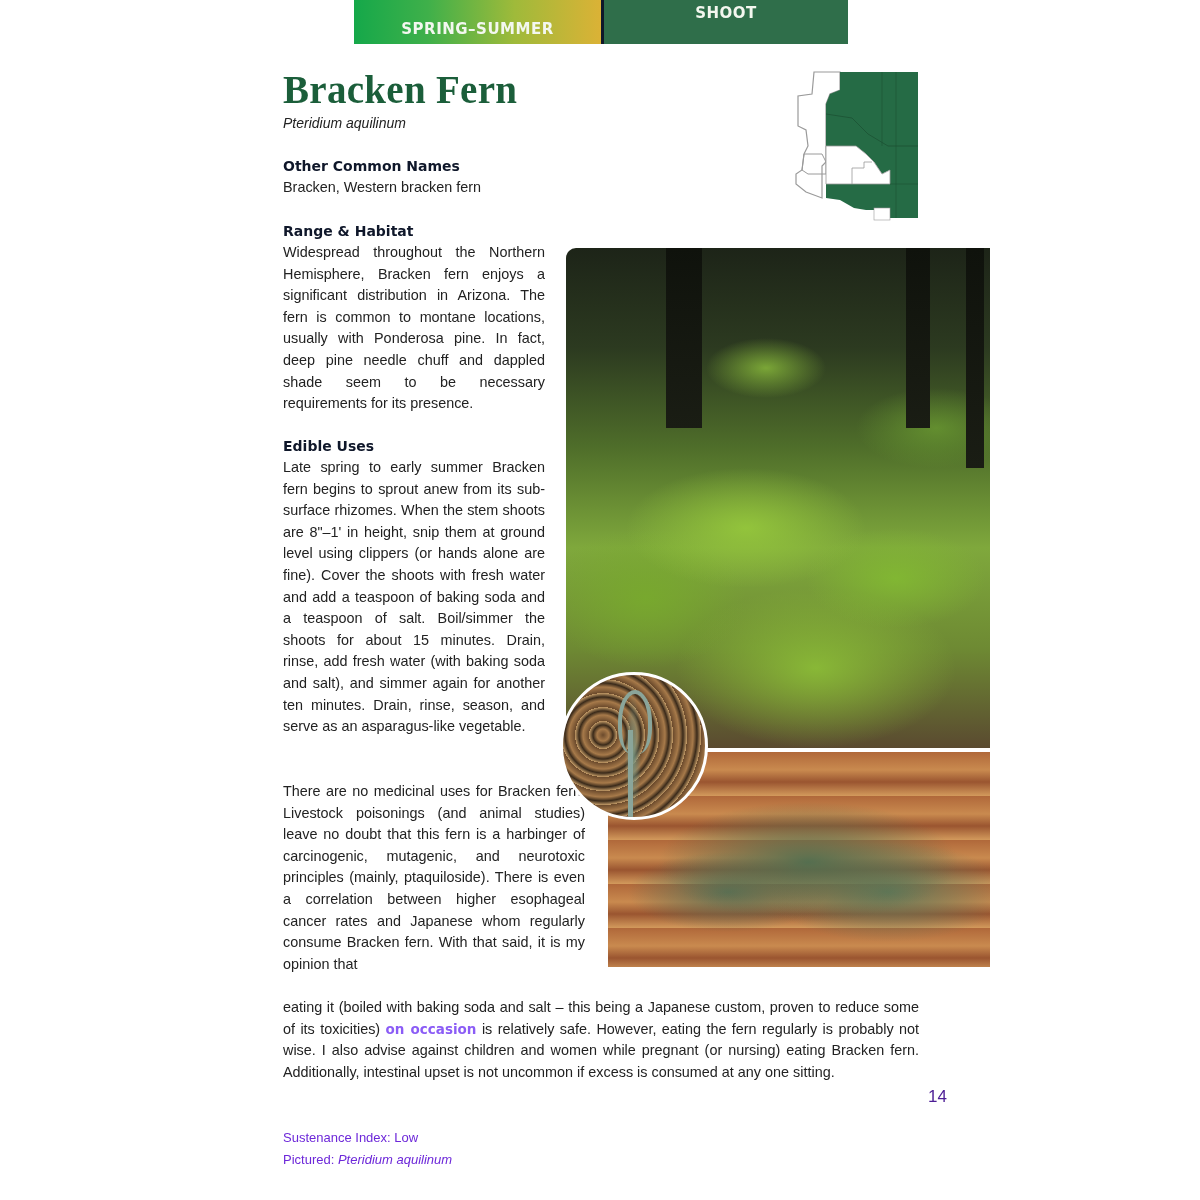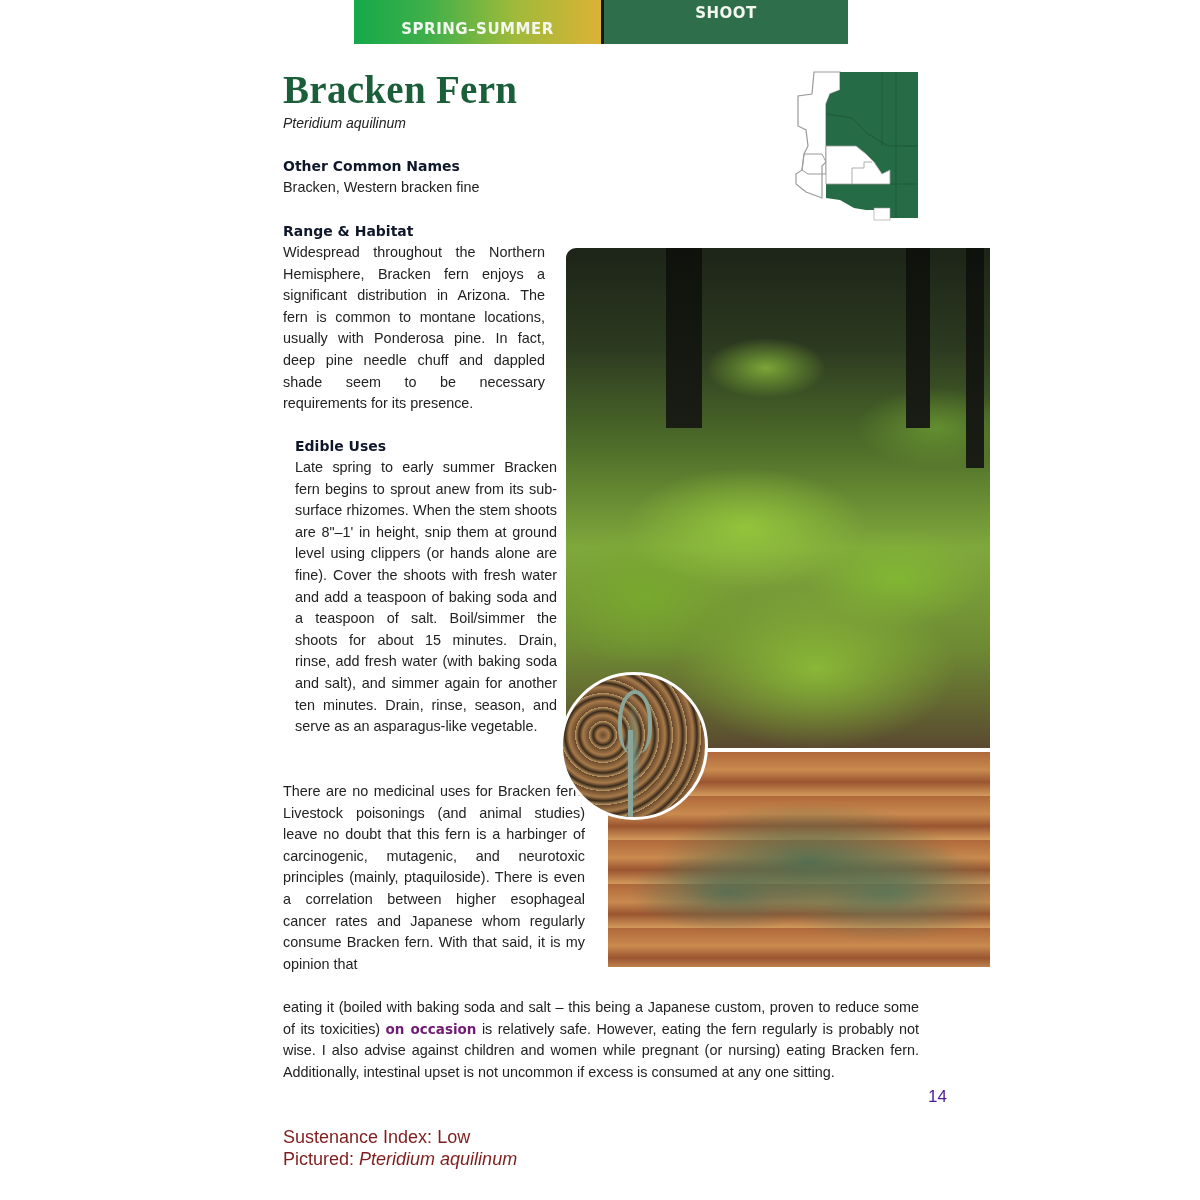--- a/index.html
+++ b/index.html
@@ -14,24 +14,24 @@
   .sci-name { position: absolute; left: 283px; top: 115px; font-size: 14px; font-style: italic; color: #222; font-family: "Liberation Sans", sans-serif; }
 
   .map { position: absolute; left: 792px; top: 70px; width: 128px; height: 152px; }
 
   .col { position: absolute; left: 283px; width: 262px; font-family: "Liberation Sans", sans-serif; font-size: 14.4px; line-height: 21.6px; color: #222; }
   .col p { margin: 0; text-align: justify; }
   .sec-head { font-family: "DejaVu Sans", sans-serif; font-weight: bold; font-size: 14px; color: #0f172a; margin: 0; line-height: 21px; }
 
   .sec-other { top: 156px; }
   .sec-range { top: 221px; }
-  .sec-edible { top: 436px; margin-left: 12px; }
+  .sec-edible { top: 436px; }
   .sec-med { top: 781px; width: 302px; }
   .sec-med-cont { position: absolute; left: 283px; top: 997px; width: 636px; font-family: "Liberation Sans", sans-serif; font-size: 14.4px; line-height: 21.6px; color: #222; margin: 0; text-align: justify; }
-  .sec-med-cont b { font-family: "DejaVu Sans", sans-serif; font-size: 13.5px; color: #701a75; }
+  .sec-med-cont b { font-family: "DejaVu Sans", sans-serif; font-size: 13.5px; color: #8b5cf6; }
 
   .photo-main { position: absolute; left: 566px; top: 248px; width: 424px; height: 500px; border-radius: 10px 0 0 0; overflow: hidden;
     background:
       radial-gradient(ellipse 60px 30px at 200px 120px, rgba(140,190,60,0.8), transparent),
       radial-gradient(ellipse 120px 60px at 180px 280px, rgba(150,200,60,0.9), transparent),
       radial-gradient(ellipse 90px 50px at 330px 330px, rgba(130,185,50,0.9), transparent),
       radial-gradient(ellipse 100px 70px at 80px 350px, rgba(120,170,45,0.9), transparent),
       radial-gradient(ellipse 140px 80px at 250px 420px, rgba(140,190,55,0.9), transparent),
       radial-gradient(ellipse 80px 40px at 370px 180px, rgba(110,160,50,0.7), transparent),
       linear-gradient(180deg, #1d2418 0%, #2c3a20 20%, #4f6e2a 40%, #7fa83c 60%, #6e8a33 80%, #5a4a30 100%);
@@ -45,21 +45,21 @@
       repeating-linear-gradient(180deg, #b0683a 0px, #c98a4f 18px, #9a5530 30px, #d39a5c 44px);
   }
   .inset-circle { position: absolute; left: 560px; top: 672px; width: 148px; height: 148px; border-radius: 50%; border: 3px solid #ffffff; overflow: hidden; box-sizing: border-box;
     background:
       radial-gradient(ellipse 8px 60px at 70px 80px, rgba(120,150,130,0.95), transparent),
       repeating-radial-gradient(circle at 40px 60px, #6b4a2c 0px, #a77a4a 6px, #3a2a1a 10px, #c29a66 14px);
   }
   .inset-loop { position: absolute; left: 55px; top: 15px; width: 26px; height: 60px; border: 4px solid #8aa59a; border-radius: 50% 50% 40% 40%; border-bottom: none; }
   .inset-stem { position: absolute; left: 65px; top: 55px; width: 5px; height: 90px; background: #8aa59a; }
 
-  .footer { position: absolute; left: 283px; top: 1127px; font-family: "Liberation Sans", sans-serif; font-size: 18px; line-height: 21.6px; color: #7f1d1d; }
+  .footer { position: absolute; left: 283px; top: 1127px; font-family: "Liberation Sans", sans-serif; font-size: 13px; line-height: 21.6px; color: #6d28d9; }
   .footer .it { font-style: italic; }
   .page-num { position: absolute; left: 928px; top: 1087px; font-family: "Liberation Sans", sans-serif; font-size: 17px; color: #4c1d95; }
 </style>
 </head>
 <body>
 
 <div class="tabbar">
   <div class="tab-season">
     <span class="tab-label">SPRING–SUMMER</span>
   </div>
@@ -84,21 +84,21 @@
   <path d="M60 114 L60 98 L72 98 L72 92 L80 92" fill="none" stroke="#9a9a9a" stroke-width="0.8"></path>
 
   <path d="M34 44 L60 48 L76 64 L96 76 L126 76" fill="none" stroke="#1c5234" stroke-width="0.8"></path>
   <path d="M90 2 L90 76 M104 2 L104 148" fill="none" stroke="#1c5234" stroke-width="0.6"></path>
   <path d="M98 114 L126 114" fill="none" stroke="#1c5234" stroke-width="0.6"></path>
   <rect x="82" y="138" width="16" height="12" fill="#ffffff" stroke="#9a9a9a" stroke-width="0.6"></rect>
 </svg>
 
 <div class="col sec-other">
   <h3 class="sec-head">Other Common Names</h3>
-  <p>Bracken, Western bracken fine</p>
+  <p>Bracken, Western bracken fern</p>
 </div>
 
 <div class="col sec-range">
   <h3 class="sec-head">Range &amp; Habitat</h3>
   <p>Widespread throughout the Northern Hemisphere, Bracken fern enjoys a significant distribution in Arizona. The fern is common to montane locations, usually with Ponderosa pine. In fact, deep pine needle chuff and dappled shade seem to be necessary requirements for its presence.</p>
 </div>
 
 <div class="col sec-edible">
   <h3 class="sec-head">Edible Uses</h3>
   <p>Late spring to early summer Bracken fern begins to sprout anew from its sub-surface rhizomes. When the stem shoots are 8"–1' in height, snip them at ground level using clippers (or hands alone are fine). Cover the shoots with fresh water and add a teaspoon of baking soda and a teaspoon of salt. Boil/simmer the shoots for about 15 minutes. Drain, rinse, add fresh water (with baking soda and salt), and simmer again for another ten minutes. Drain, rinse, season, and serve as an asparagus-like vegetable.</p>

